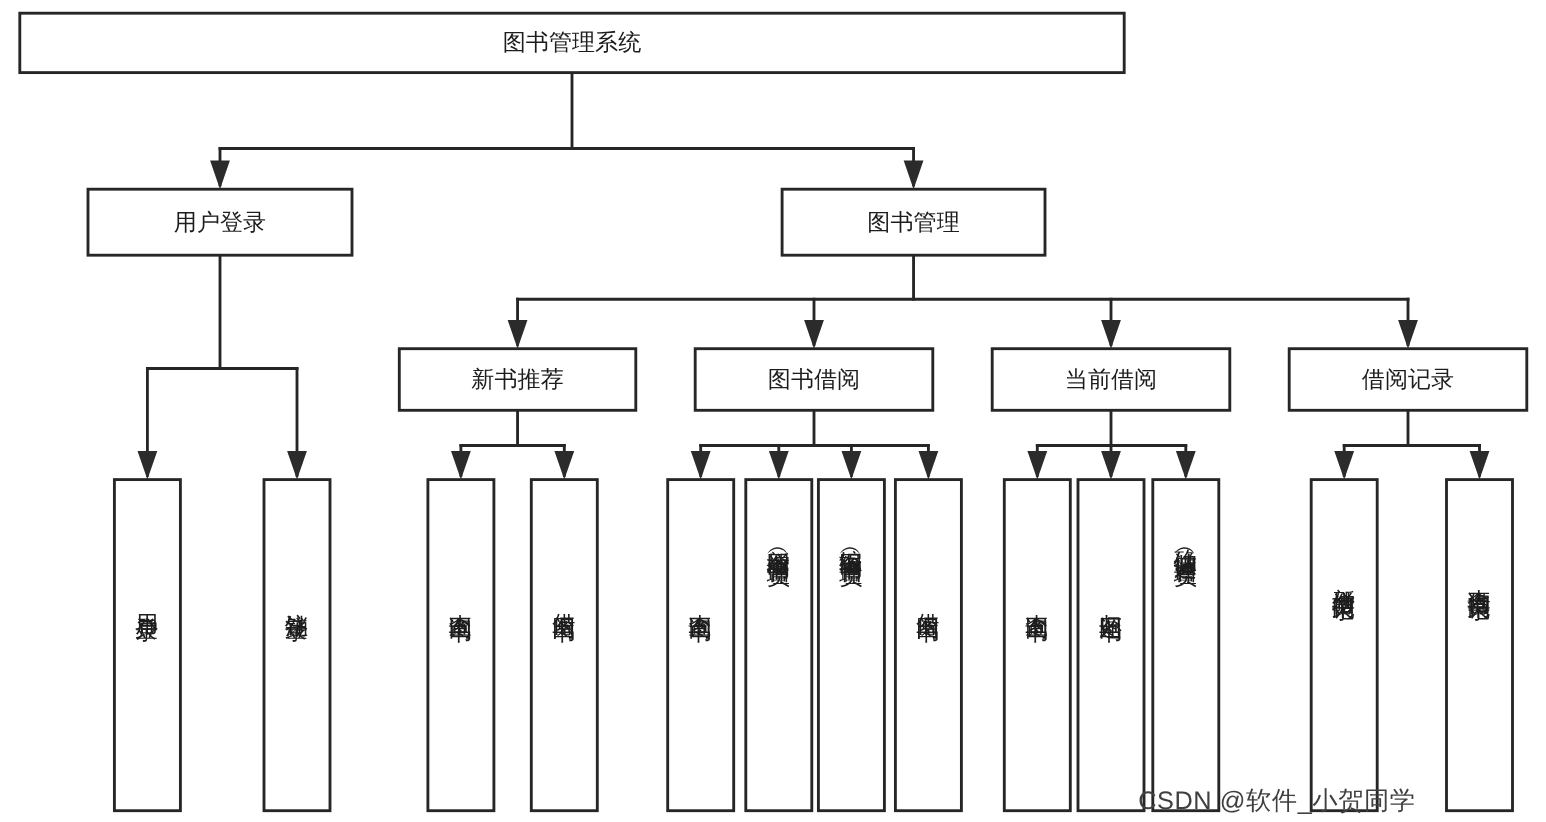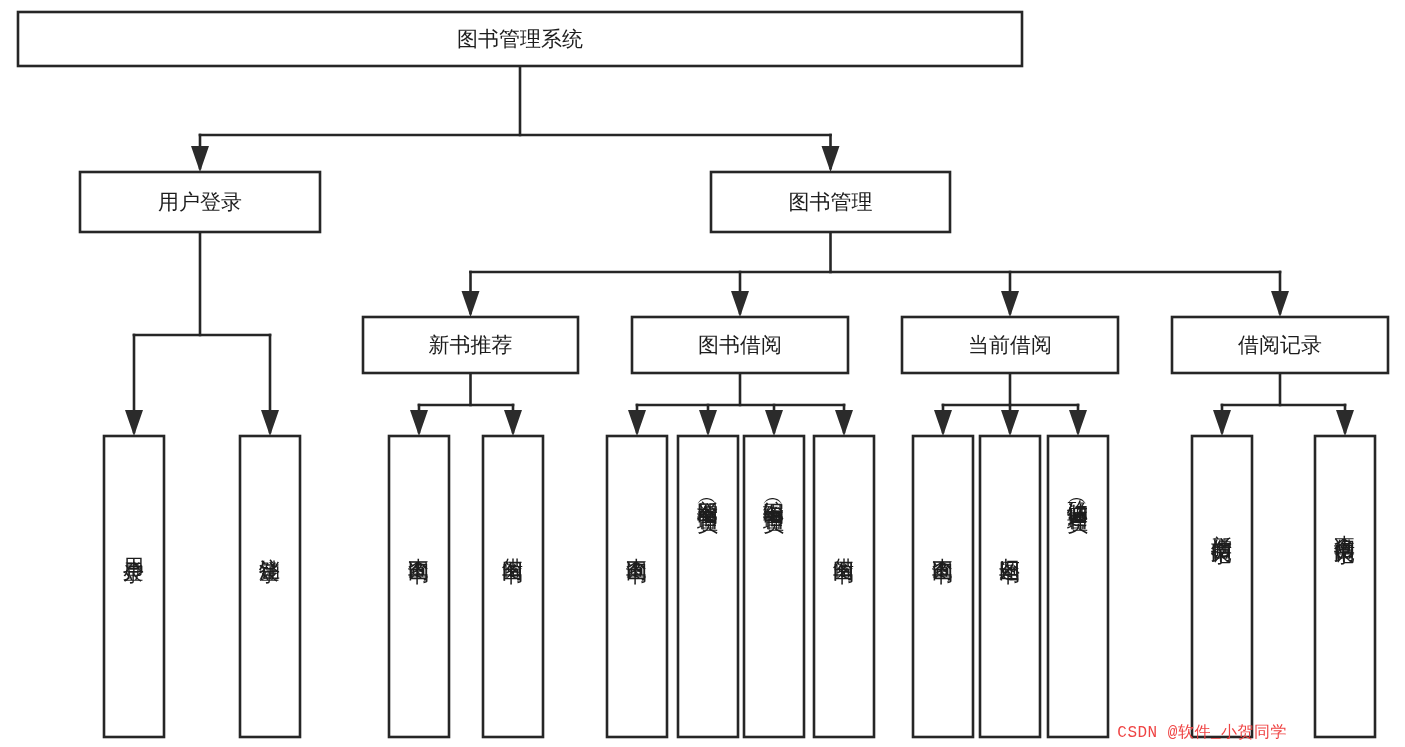--- a/index.html
+++ b/index.html
@@ -58,23 +58,23 @@
     letter-spacing: 2px;
     line-height: 1;
     white-space: nowrap;
     text-align: left;
     pointer-events: none;
   }
   #watermark {
     position: absolute;
     right: 8px;
     bottom: 4px;
-    font-family: Liberation Mono, monospace;
-    font-size: 16px;
-    color: #ef4444;
+    font-family: Liberation Sans, sans-serif;
+    font-size: 23px;
+    color: #404040;
     letter-spacing: 0.5px;
     white-space: nowrap;
   }
 </style>
 </head>
 <body>
 
 <div id="diagram-root">
   <svg id="tree-svg" viewBox="0 0 1405 747">
     <g id="connectors-layer">

